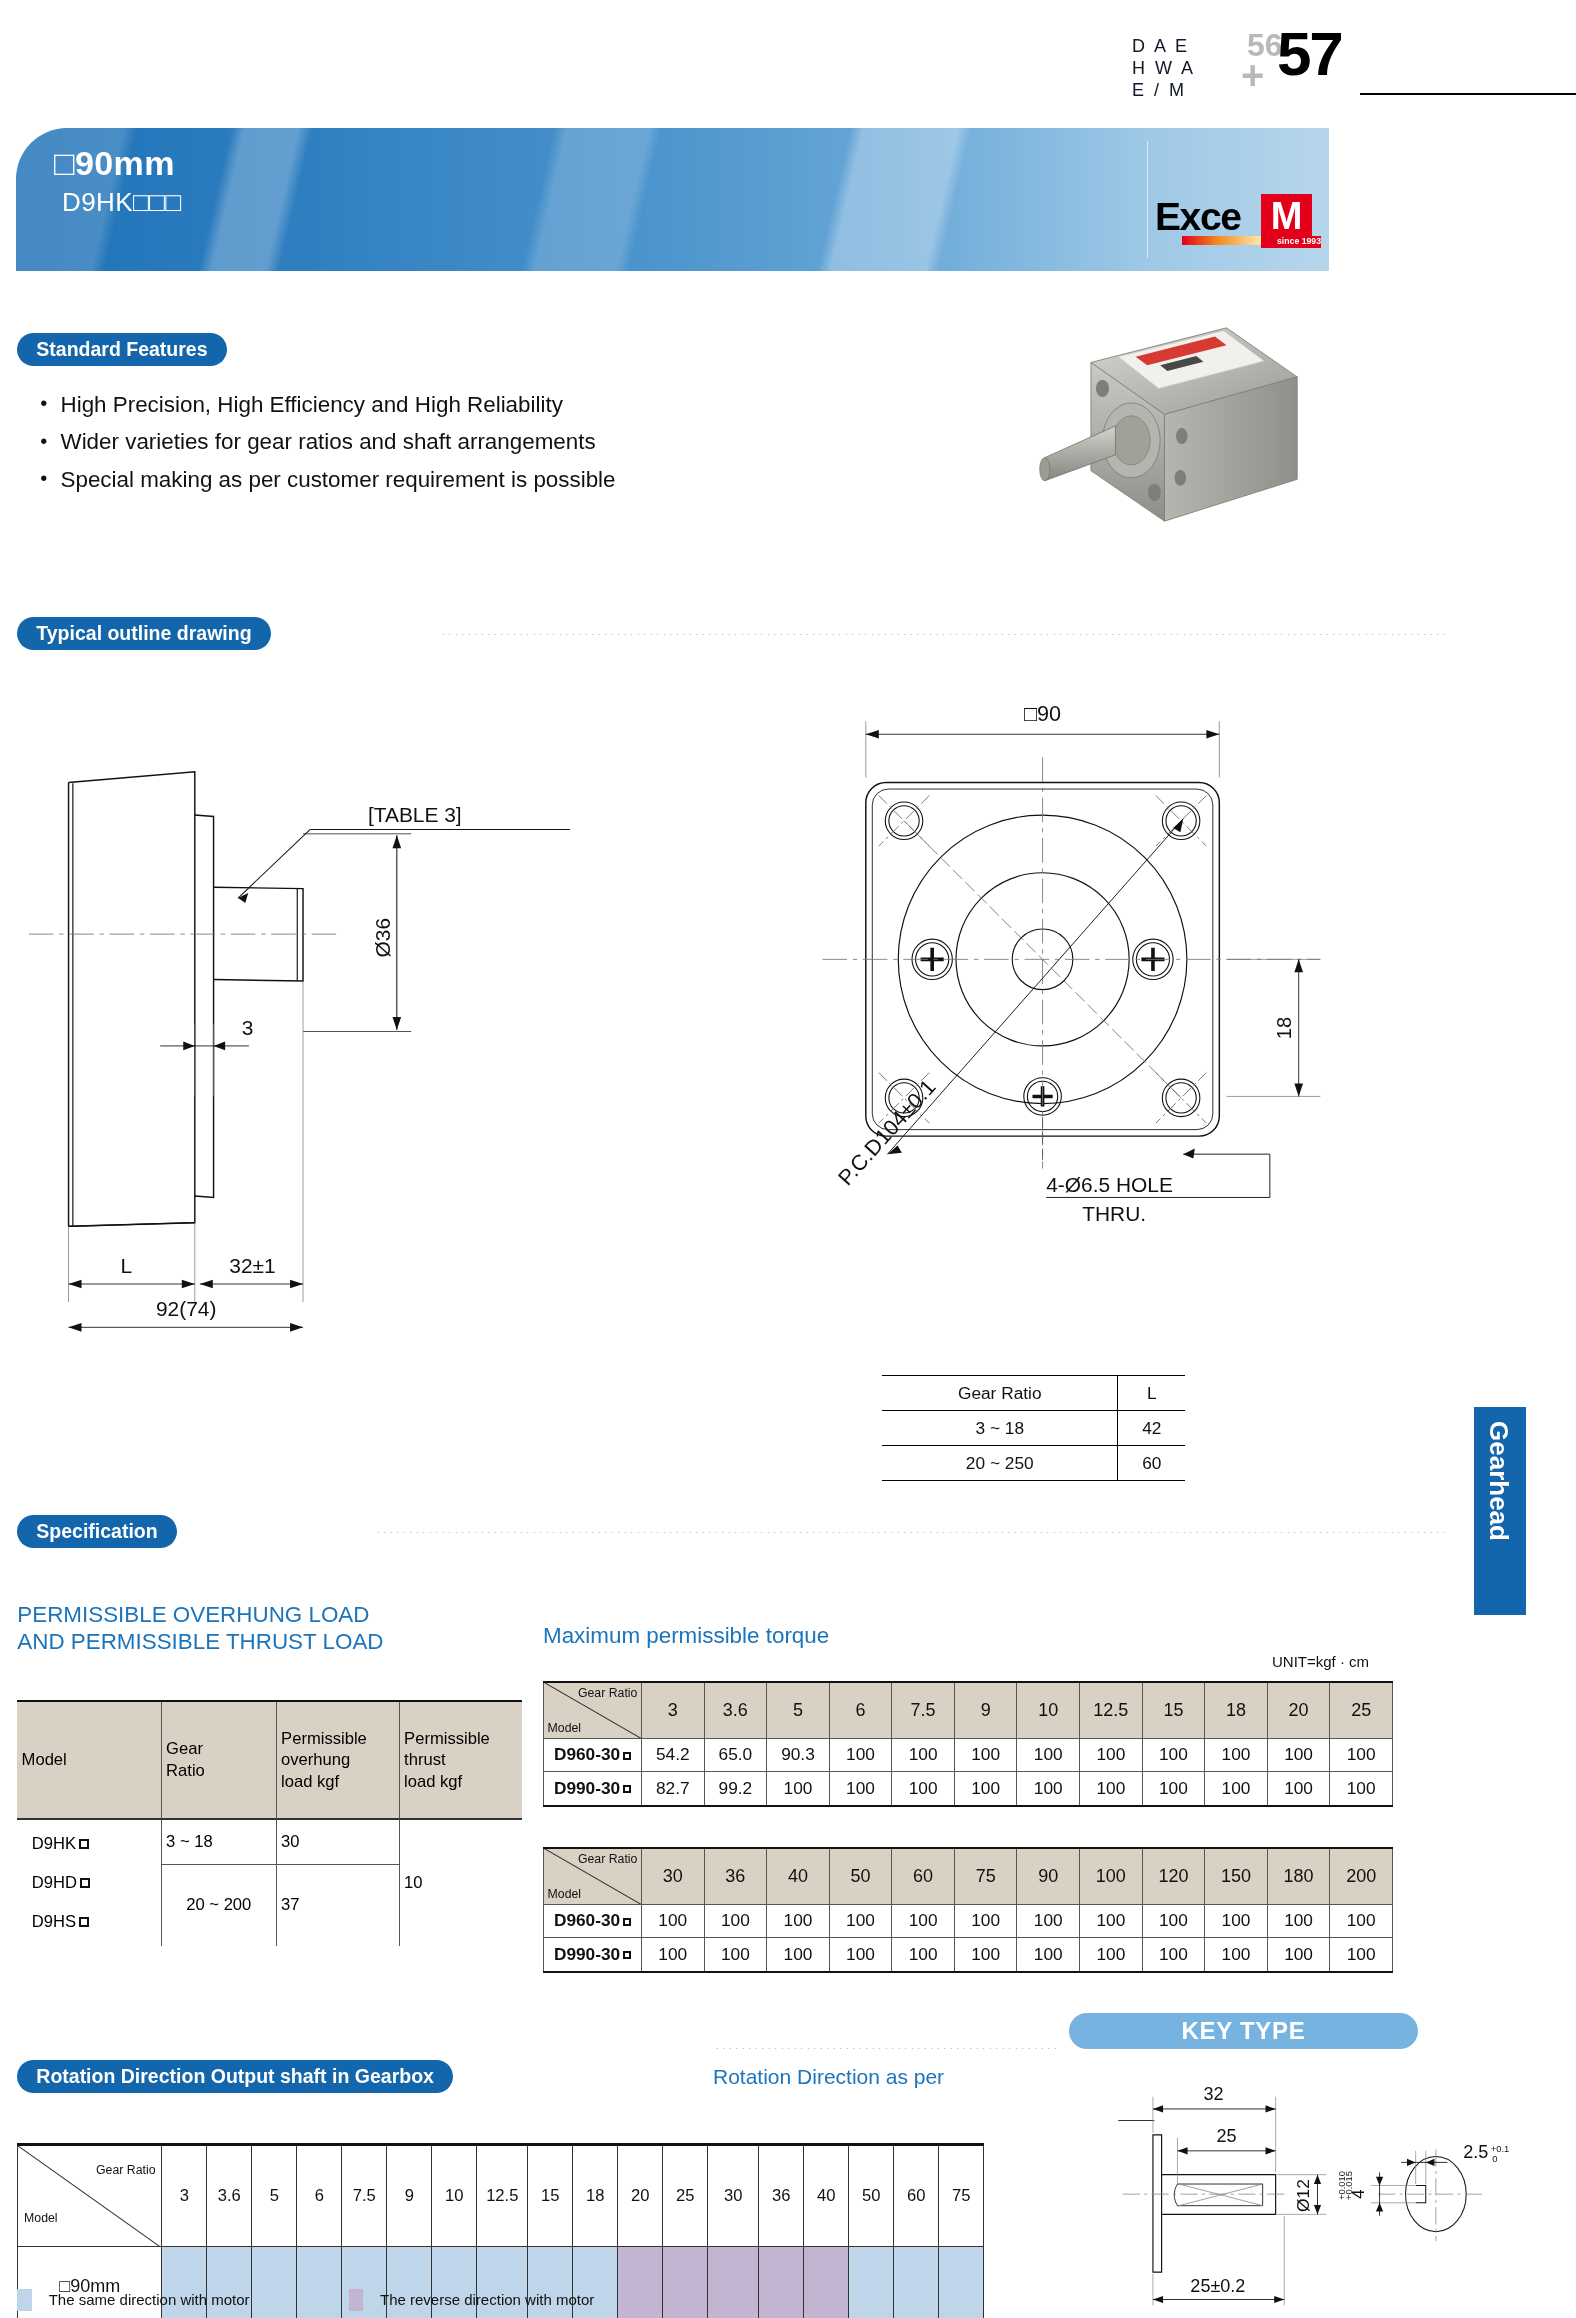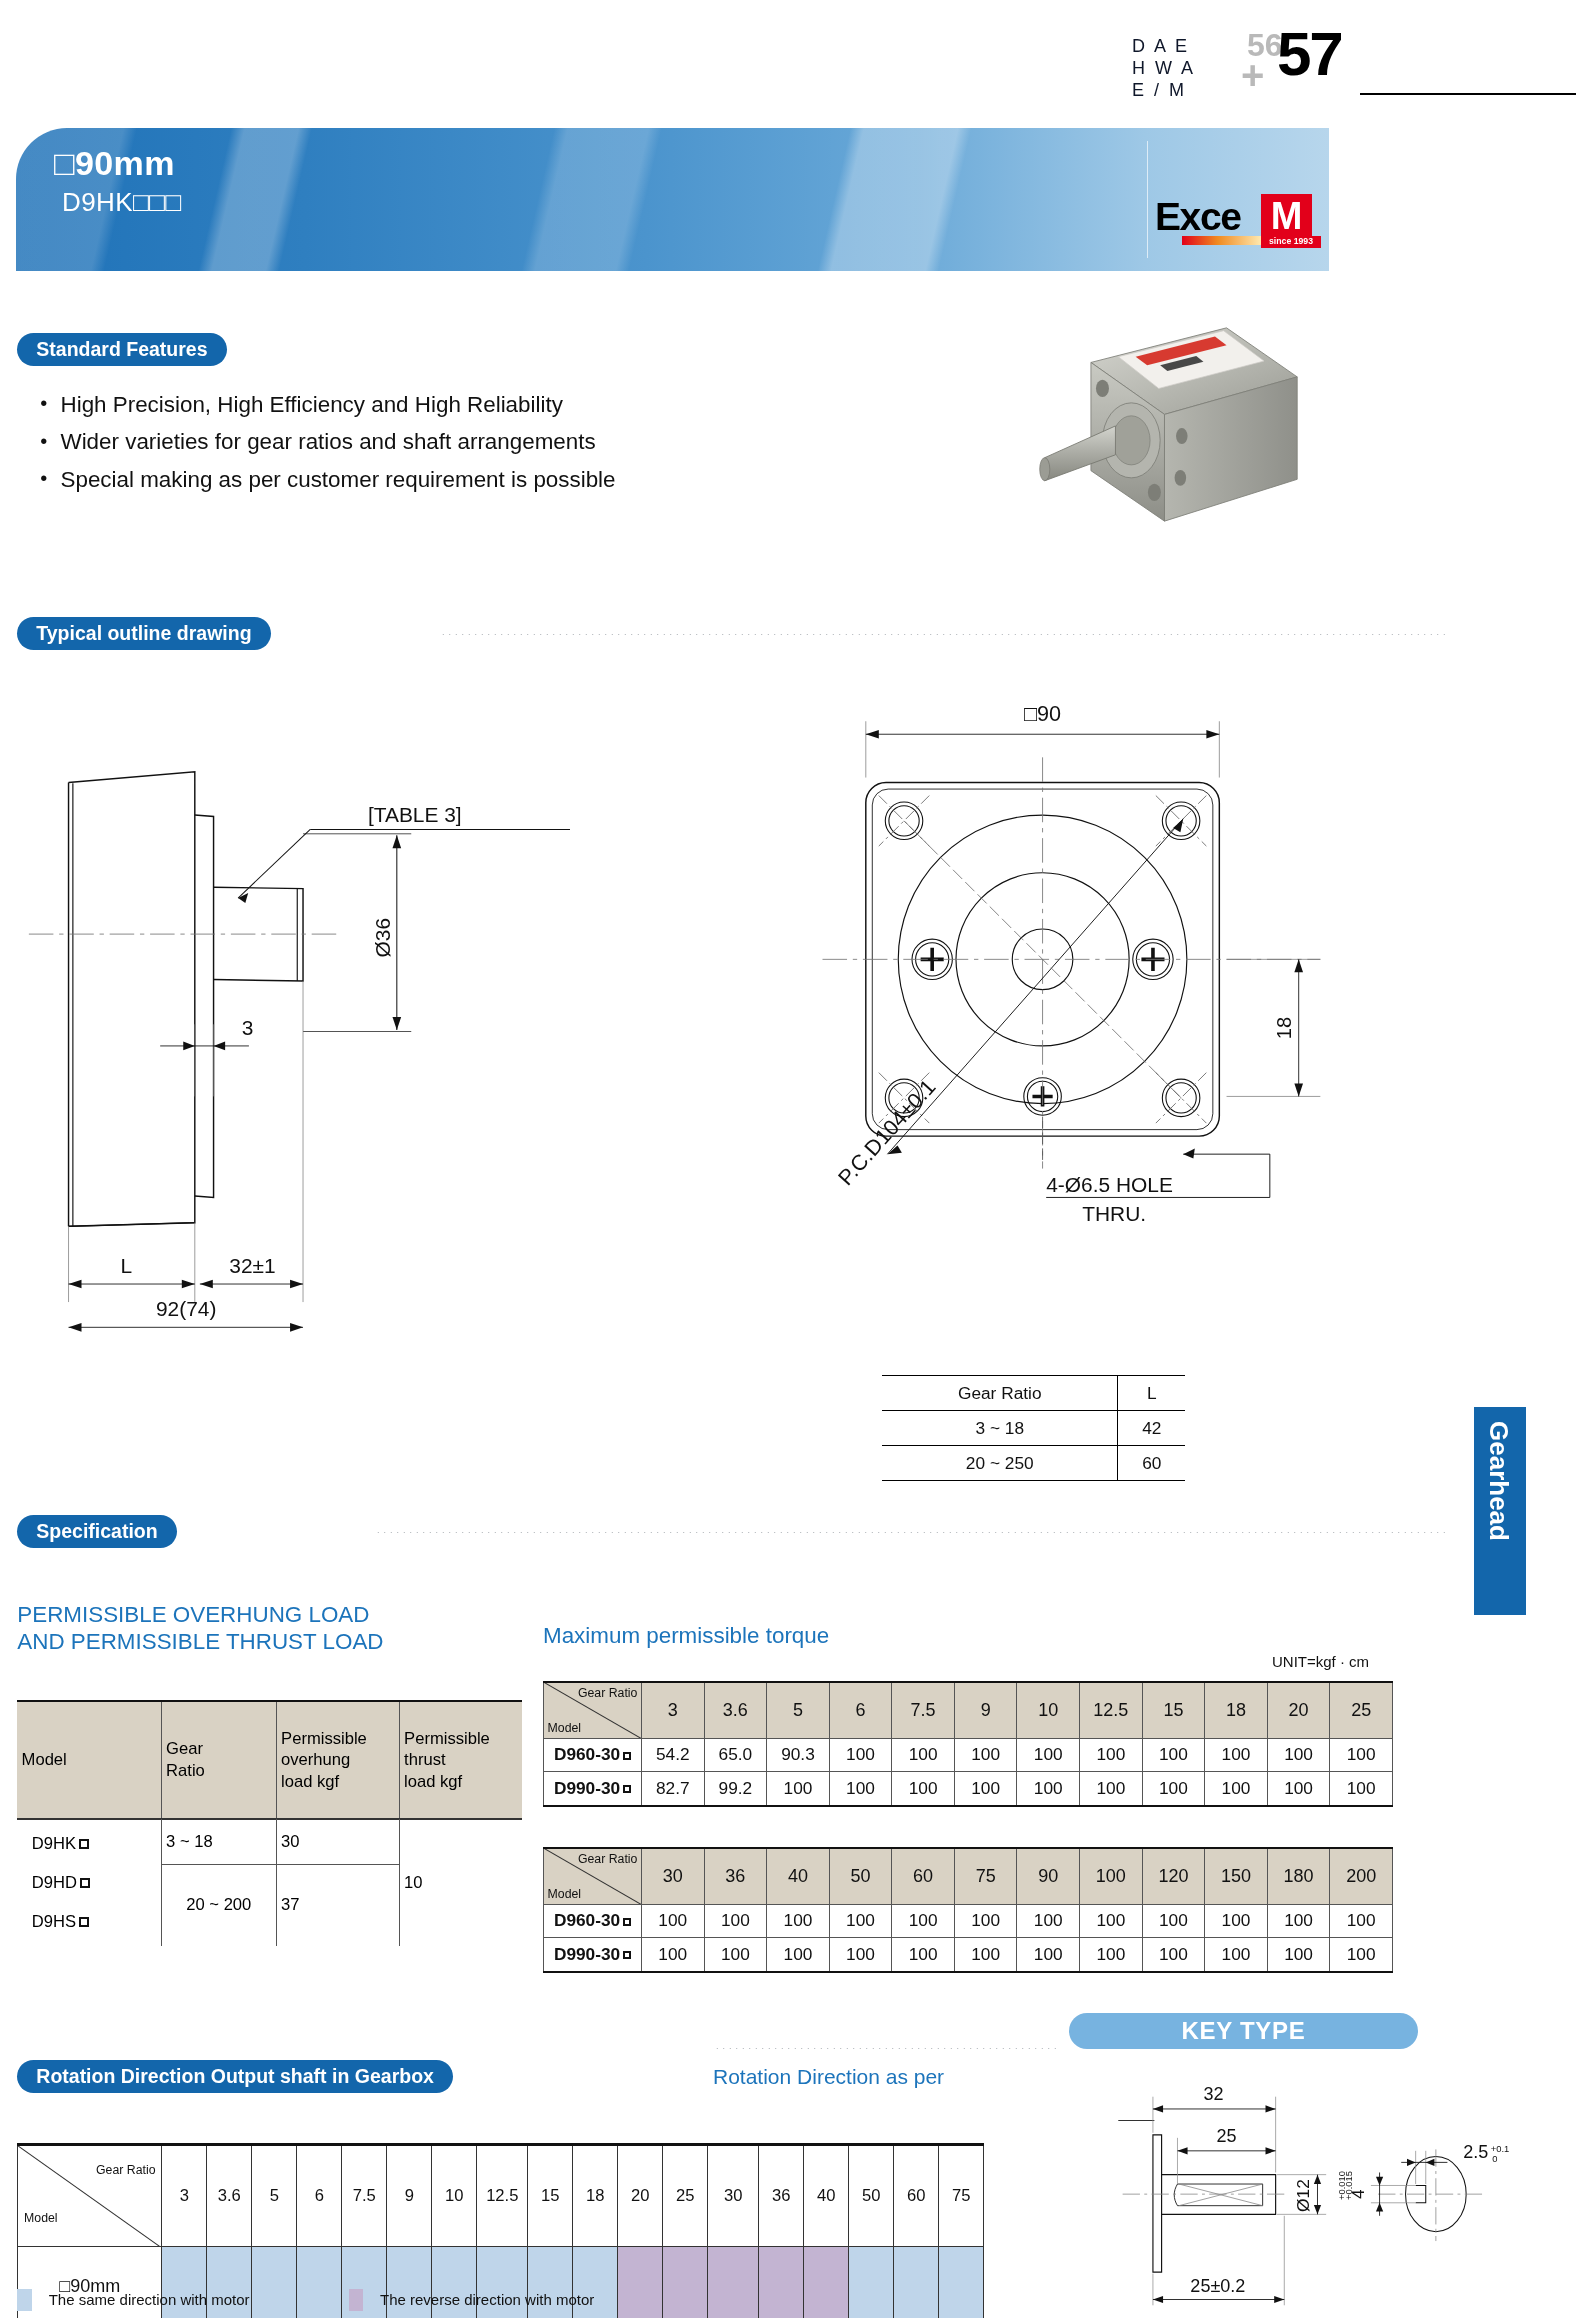--- a/index.html
+++ b/index.html
@@ -79,21 +79,21 @@
   #excem-logo .mbox span {
     color: #fff; font-size: 38px; font-weight: bold; line-height: 38px;
   }
   #excem-logo .underbar {
     position: absolute; left: 27.4px; top: 41px; width: 79px; height: 8.7px;
     background: linear-gradient(90deg,#e2001a 0%, #f08a20 45%, #ffe9b0 100%);
   }
   #excem-logo .since {
     position: absolute; left: 106px; top: 41px; width: 60px; height: 11.5px;
     background: #e2001a; color: #fff; font-size: 8.7px; font-weight: bold;
-    text-align: center; line-height: 11.5px;
+    text-align: right; line-height: 11.5px;
   }
 
   
   .pill {
     position: absolute; height: 33px; border-radius: 16.6px;
     background: #1366ab; color: #fff; font-size: 19.5px; font-weight: bold;
     display: flex; align-items: center; padding: 0 19px; white-space: nowrap;
   }
   .dotline {
     position: absolute; height: 1.4px;

